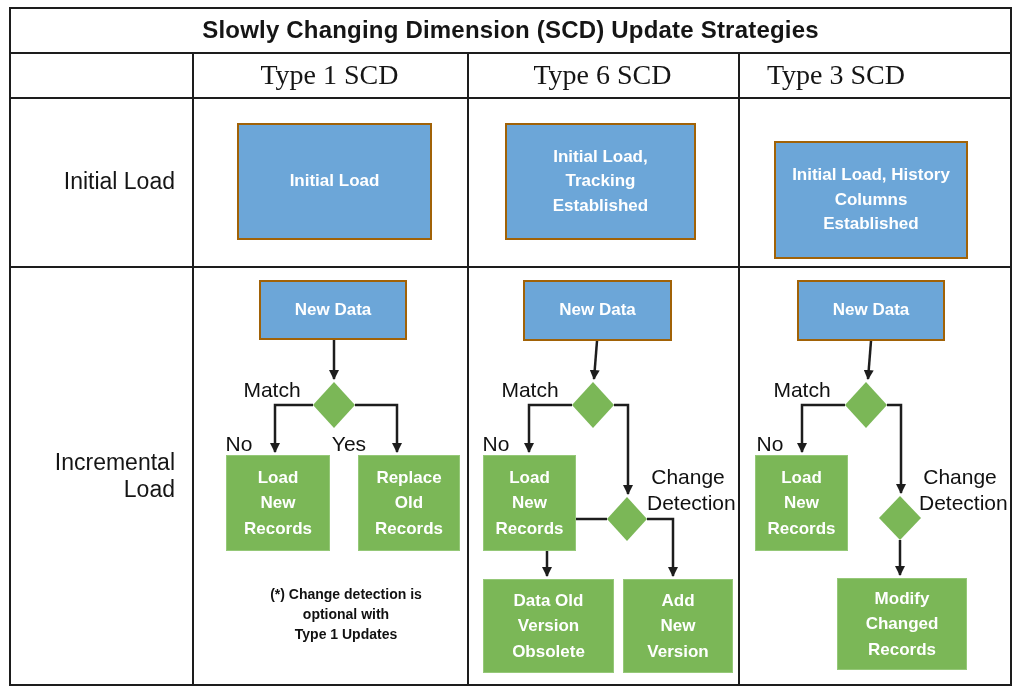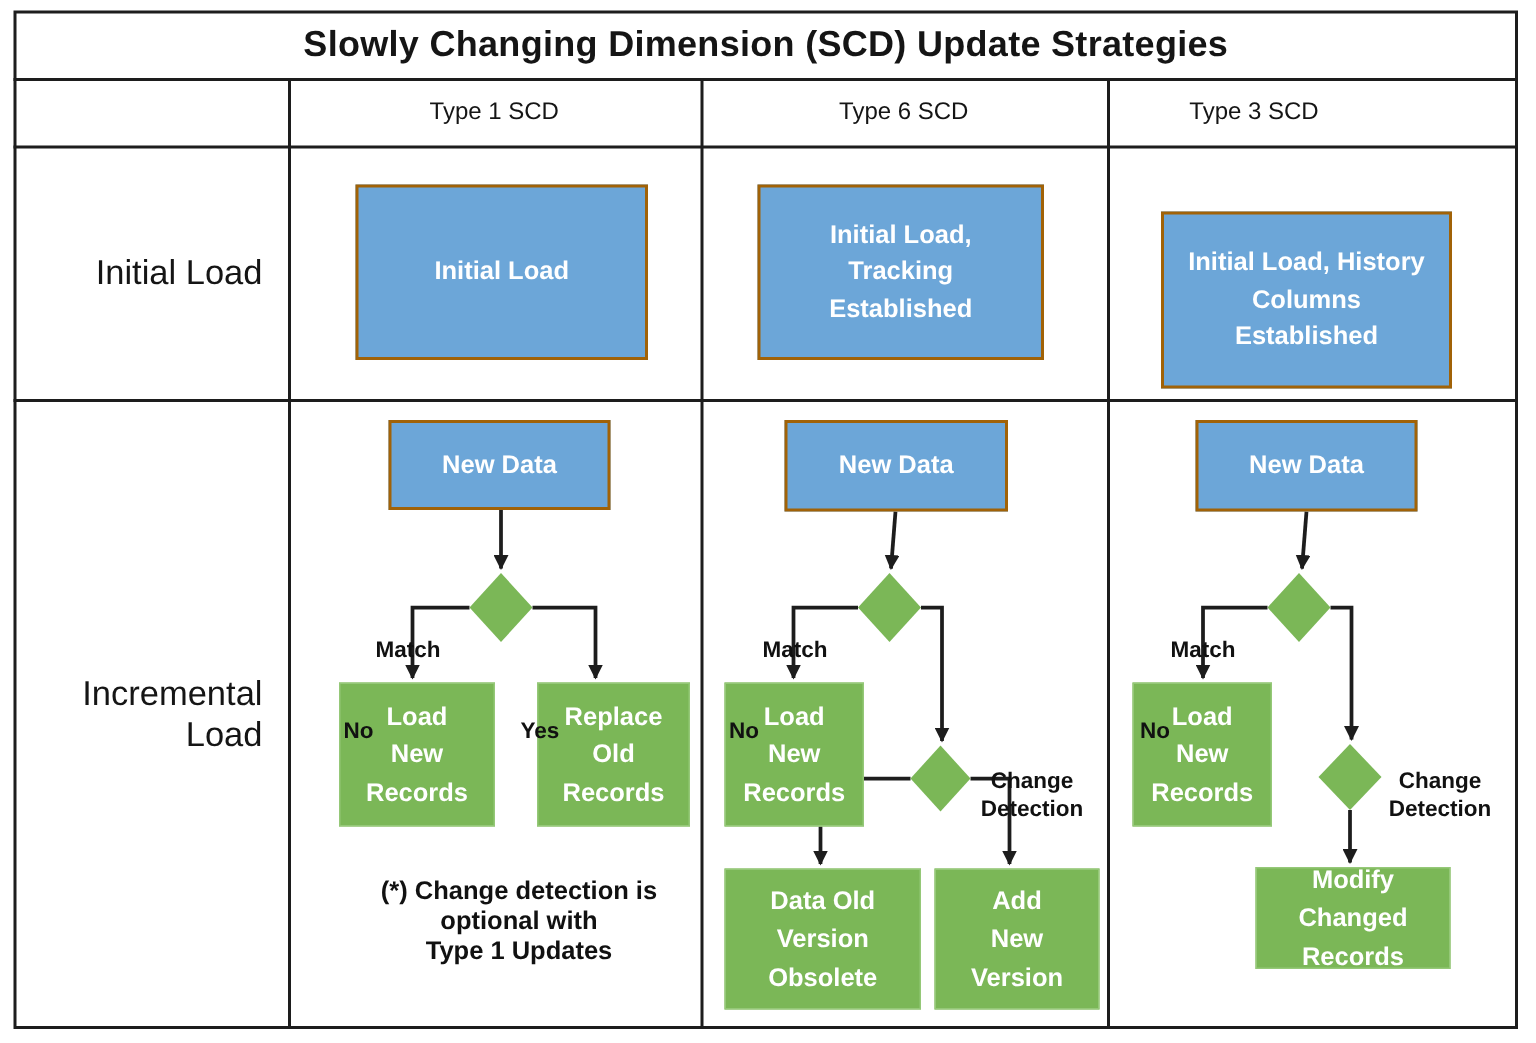--- a/index.html
+++ b/index.html
@@ -21,42 +21,42 @@
   .vline{position:absolute;top:52px;width:2px;height:634px;background:var(--line);}
   
   .title-cell{
     position:absolute;left:9px;top:7px;width:1003px;height:45px;
     display:flex;align-items:center;justify-content:center;
     font-size:24px;font-weight:700;letter-spacing:.2px;
   }
   .col-header{
     position:absolute;top:52px;height:45px;
     display:flex;align-items:center;justify-content:center;
-    font-size:16px;font-weight:400;
+    font-size:28px;font-weight:400;font-family:Liberation Serif, serif;
   }
   .row-label{
     position:absolute;left:9px;width:183px;
     display:flex;align-items:center;justify-content:flex-end;
     padding-right:17px;text-align:right;font-size:23px;line-height:1.18;
     white-space:pre-line;
   }
   
   .box{
     position:absolute;display:flex;align-items:center;justify-content:center;
     text-align:center;color:#ffffff;font-weight:700;white-space:pre-line;
   }
   .box.blue{background:var(--blue);border:2px solid #a16207;font-size:17px;line-height:1.45;}
   .box.green{background:var(--green);border:1px solid #95c878;font-size:17px;line-height:1.5;}
   .box.newdata{font-size:17px;}
   .flow-label{
-    position:absolute;font-size:15px;font-weight:700;color:#111;
-    text-align:center;white-space:pre-line;line-height:1.25;margin-top:48px;
+    position:absolute;font-size:21px;font-weight:400;color:#111;
+    text-align:center;white-space:pre-line;line-height:1.25;
   }
   .note{
-    position:absolute;font-size:17px;font-weight:700;color:#111;
+    position:absolute;font-size:14px;font-weight:700;color:#111;
     text-align:center;white-space:pre-line;line-height:20px;
   }
   svg.flow{position:absolute;left:0;top:0;pointer-events:none;}
 </style>
 </head>
 <body>
 
 <div class="stage">
 
   <div class="outer-border"></div>
@@ -131,29 +131,29 @@
 Records</div>
   <div class="box green" style="left:483px;top:579px;width:131px;height:94px">Data Old
 Version
 Obsolete</div>
   <div class="box green" style="left:623px;top:579px;width:110px;height:94px">Add
 New
 Version</div>
   <div class="box green" style="left:755px;top:455px;width:93px;height:96px">Load
 New
 Records</div>
-  <div class="box green" style="left:837px;top:578px;width:130px;height:68px">Modify
+  <div class="box green" style="left:837px;top:578px;width:130px;height:92px">Modify
 Changed
 Records</div>
 
   <div class="flow-label" style="left:241px;top:377px;width:62px">Match</div>
   <div class="flow-label" style="left:499px;top:377px;width:62px">Match</div>
   <div class="flow-label" style="left:771px;top:377px;width:62px">Match</div>
   <div class="flow-label" style="left:219px;top:431px;width:40px">No</div>
-  <div class="flow-label" style="left:340px;top:431px;width:40px">Yes</div>
+  <div class="flow-label" style="left:329px;top:431px;width:40px">Yes</div>
   <div class="flow-label" style="left:476px;top:431px;width:40px">No</div>
   <div class="flow-label" style="left:750px;top:431px;width:40px">No</div>
   <div class="flow-label" style="left:647px;top:464px;width:82px">Change
 Detection</div>
   <div class="flow-label" style="left:919px;top:464px;width:82px">Change
 Detection</div>
 
   <div class="note" style="left:250px;top:584px;width:192px">(*) Change detection is
 optional with
 Type 1 Updates</div>

